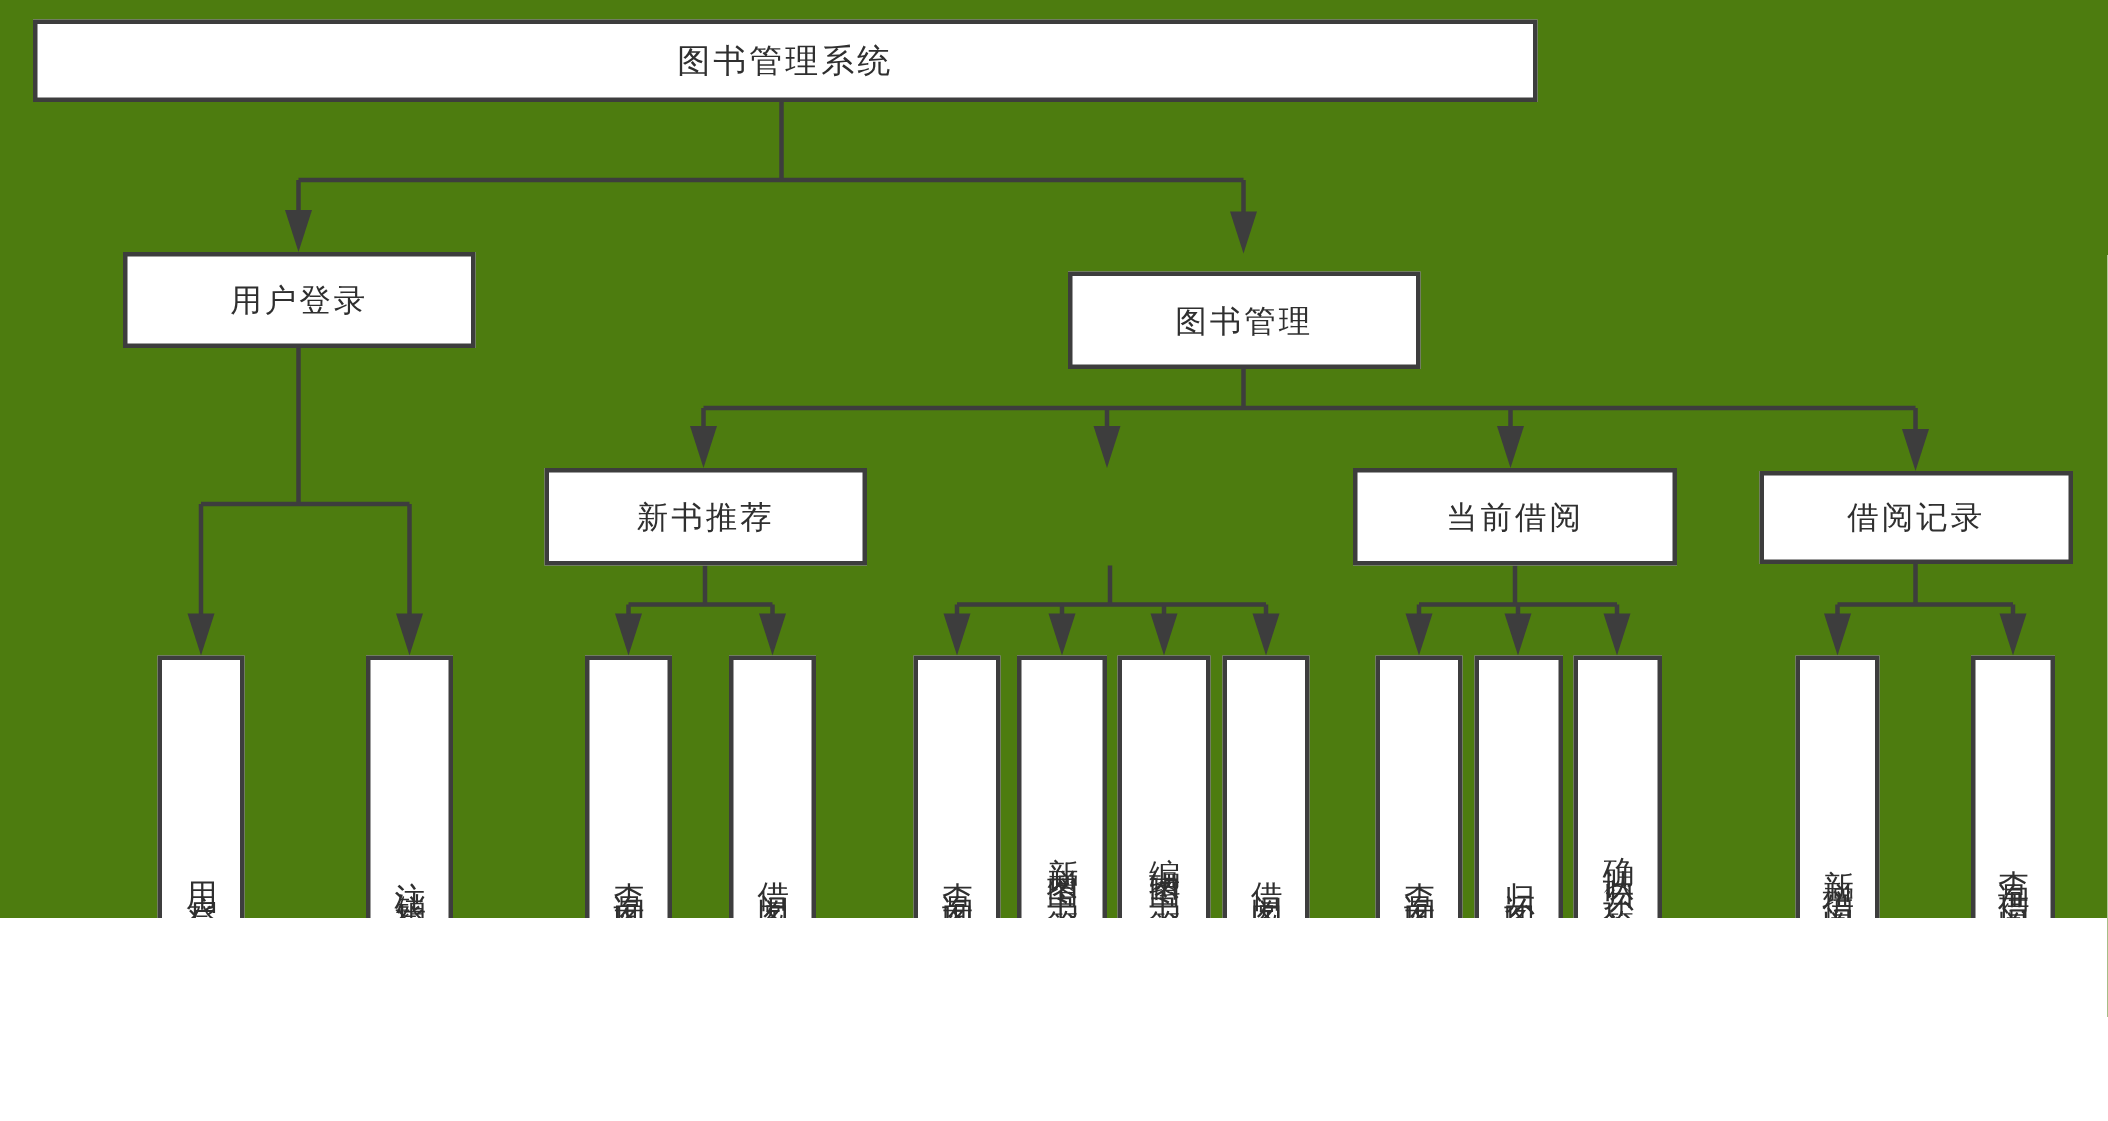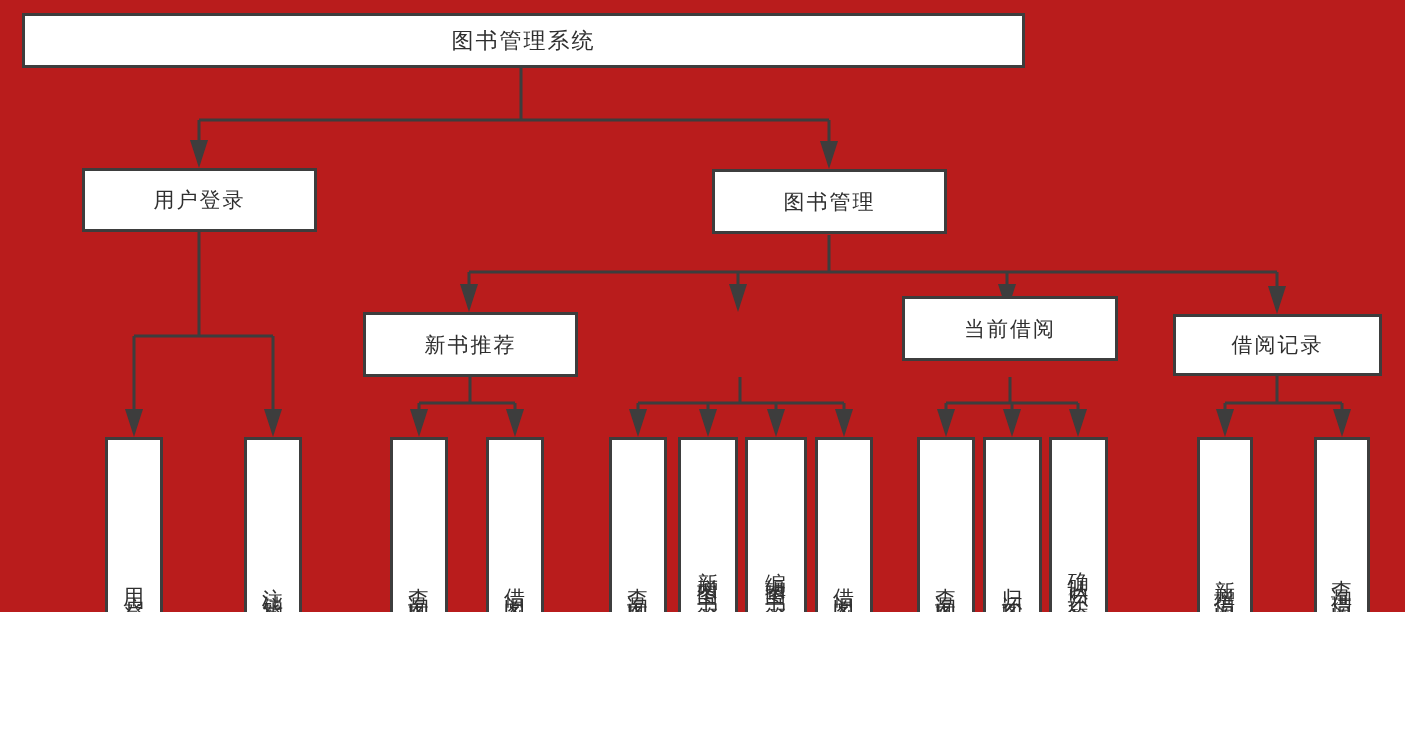--- a/index.html
+++ b/index.html
@@ -4,21 +4,21 @@
 <style>
   html, body {
     margin: 0;
     padding: 0;
     background: #ffffff;
   }
   .canvas {
     position: relative;
     width: 1405px;
     height: 612px;
-    background: #b91c1c;
+    background: #4d7c0f;
     overflow: hidden;
     font-family: "Liberation Sans", "DejaVu Sans", sans-serif;
     color: #2f2f2f;
   }
   .wires {
     position: absolute;
     left: 0;
     top: 0;
     z-index: 1;
   }
@@ -123,24 +123,24 @@
     <g>
       <path d="M1277,376 V403 M1225,403 H1342 M1225,403 V412 M1342,403 V412"></path>
       <polygon points="1216,409 1234,409 1225,437"></polygon>
       <polygon points="1333,409 1351,409 1342,437"></polygon>
     </g>
   </svg>
 
   <div class="node root" style="left:22px; top:13px; width:1003px; height:55px;">图书管理系统</div>
 
   <div class="node" style="left:82px; top:168px; width:235px; height:64px;">用户登录</div>
-  <div class="node" style="left:712px; top:169px; width:235px; height:65px;text-align:center;">图书管理</div>
+  <div class="node" style="left:712px; top:181px; width:235px; height:65px;text-align:center;">图书管理</div>
 
   <div class="node" style="left:363px; top:312px; width:215px; height:65px;">新书推荐</div>
-  <div class="node" style="left:902px; top:296px; width:216px; height:65px;">当前借阅</div>
+  <div class="node" style="left:902px; top:312px; width:216px; height:65px;">当前借阅</div>
   <div class="node" style="left:1173px; top:314px; width:209px; height:62px;">借阅记录</div>
 
   <div class="leaf" style="left:105px; width:58px;">用户登录</div>
   <div class="leaf" style="left:244px; width:58px;">注销登录</div>
 
   <div class="leaf" style="left:390px; width:58px;">查询图书</div>
   <div class="leaf" style="left:486px; width:58px;">借阅图书</div>
 
   <div class="leaf" style="left:609px; width:58px;">查询图书</div>
   <div class="leaf long" style="left:678px; width:60px;">新增图书（管理员）</div>

